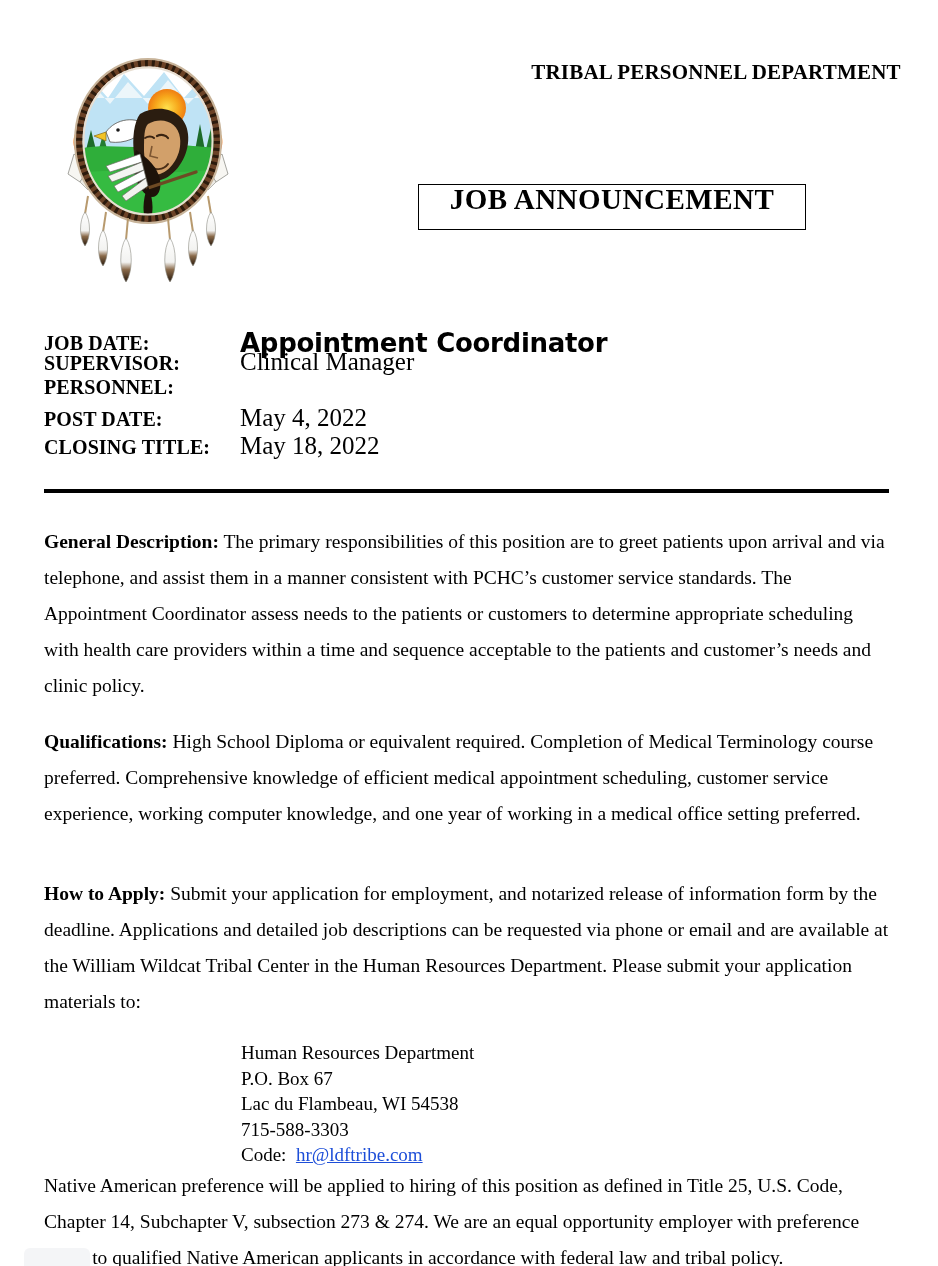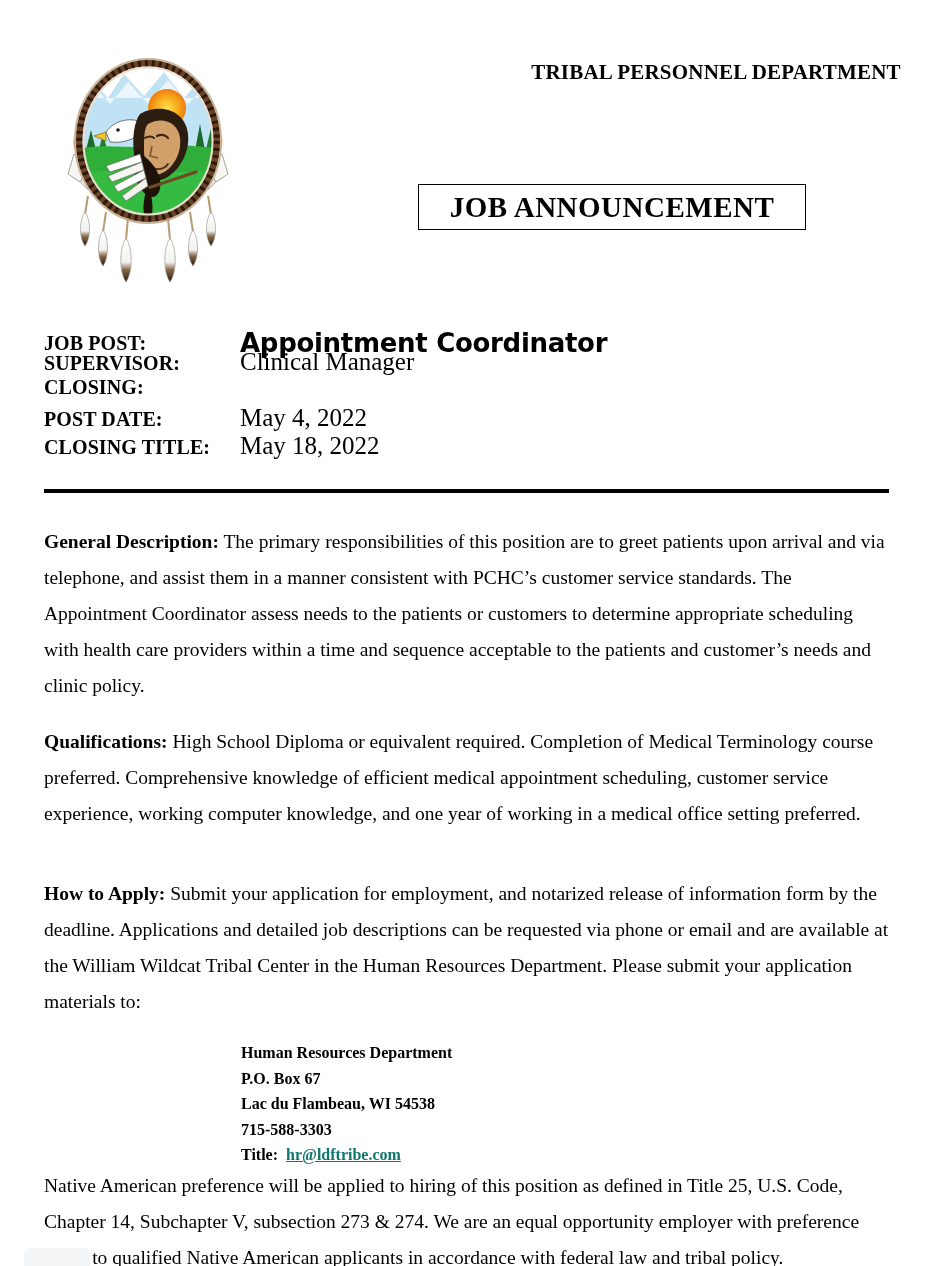--- a/index.html
+++ b/index.html
@@ -46,21 +46,21 @@
   }
   .announce-box {
     position: absolute;
     left: 402px;
     top: 184px;
     width: 388px;
     height: 46px;
     border: 1.5px solid #000000;
     box-sizing: border-box;
     display: flex;
-    align-items: center;
+    align-items: flex-start;
     justify-content: center;
   }
   .announce-box span {
     font-family: "Liberation Serif", serif;
     font-weight: bold;
     font-size: 29px;
     letter-spacing: 0.5px;
     line-height: 1;
   }
 
@@ -122,27 +122,26 @@
     line-height: 36px;
     text-align: left;
   }
   p.para b { font-weight: bold; }
   .spacer-para { height: 24px; }
 
   .address-block {
     margin: 4px 0 0 0;
     padding-left: 197px;
     font-family: "Liberation Serif", serif;
-    font-size: 16px;
+    font-size: 19px;
     line-height: 25.5px;
-    font-weight: bold;
   }
   .address-block .line { white-space: pre; }
   .email-link {
-    color: #0f766e;
+    color: #1d4ed8;
     text-decoration: underline;
   }
   .closing-para {
     margin-top: 26px;
   }
 
   
   .bottom-panel {
     position: absolute;
     left: 8px;
@@ -281,29 +280,29 @@
   </div>
 
   <div class="dept-title">TRIBAL PERSONNEL DEPARTMENT</div>
 
   <div class="announce-box">
     <span>JOB ANNOUNCEMENT</span>
   </div>
 
   <div class="details">
     <div class="detail-row">
-      <div class="detail-label">JOB POST:</div>
+      <div class="detail-label">JOB DATE:</div>
       <div class="detail-value title-value">Appointment Coordinator</div>
     </div>
     <div class="detail-row">
       <div class="detail-label">SUPERVISOR:</div>
       <div class="detail-value">Clinical Manager</div>
     </div>
     <div class="detail-row">
-      <div class="detail-label">CLOSING:</div>
+      <div class="detail-label">PERSONNEL:</div>
     </div>
     <div class="detail-row">
       <div class="detail-label">POST DATE:</div>
       <div class="detail-value">May 4, 2022</div>
     </div>
     <div class="detail-row">
       <div class="detail-label">CLOSING TITLE:</div>
       <div class="detail-value">May 18, 2022</div>
     </div>
   </div>
@@ -325,20 +324,20 @@
 
     <p class="para">
       <b>How to Apply:</b><span>  Submit your application for employment, and notarized release of information form by the deadline.  Applications and detailed job descriptions can be requested via phone or email and are available at the William Wildcat Tribal Center in the Human Resources Department.  Please submit your application materials to:</span>
     </p>
 
     <div class="address-block">
       <div class="line">Human Resources Department</div>
       <div class="line">P.O. Box 67</div>
       <div class="line">Lac du Flambeau, WI 54538</div>
       <div class="line">715-588-3303</div>
-      <div class="line"><span>Title:  </span><a class="email-link" href="#">hr@ldftribe.com</a></div>
+      <div class="line"><span>Code:  </span><a class="email-link" href="#">hr@ldftribe.com</a></div>
     </div>
 
     <p class="para closing-para">Native American preference will be applied to hiring of this position as defined in Title 25, U.S. Code, Chapter 14, Subchapter V, subsection 273 &amp; 274. We are an equal opportunity employer with preference given to qualified Native American applicants in accordance with federal law and tribal policy.</p>
   </div>
 
   <div class="bottom-panel"></div>
 </div>
 
 </body></html>

